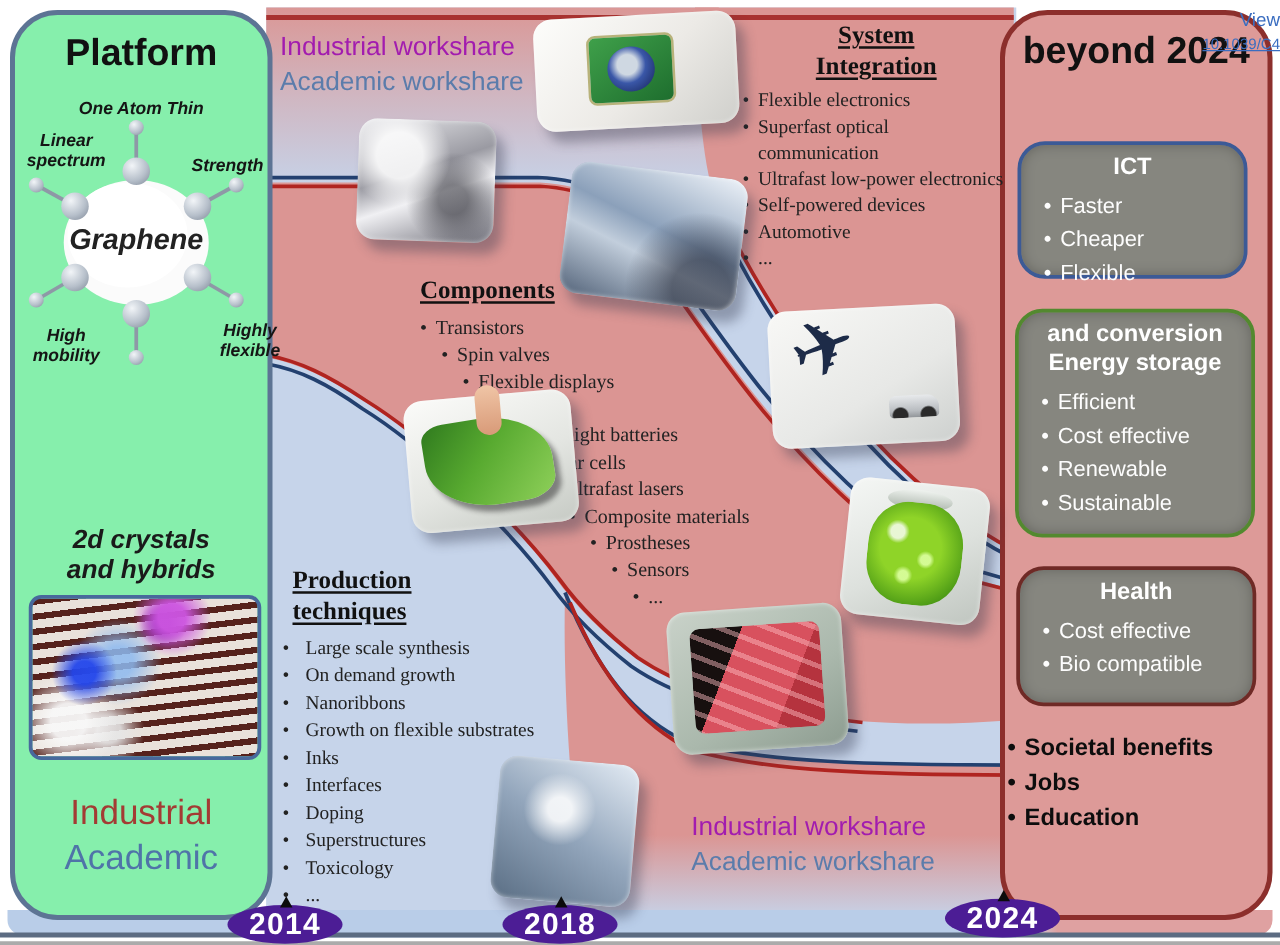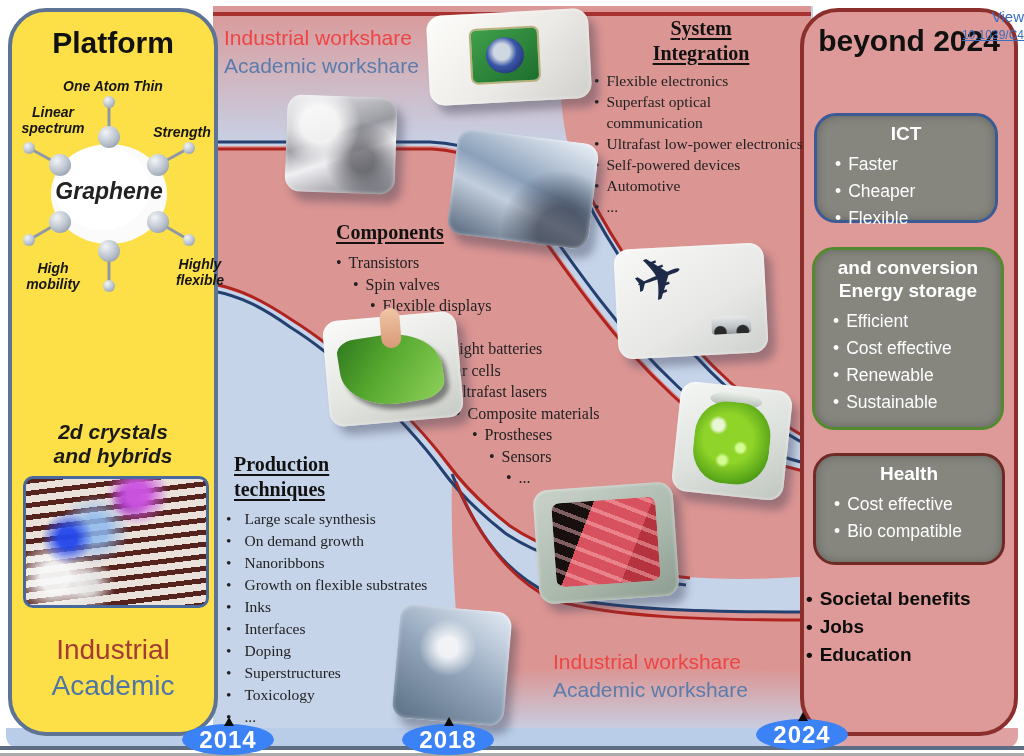--- a/index.html
+++ b/index.html
@@ -6,21 +6,21 @@
   body{
     position:relative;width:1024px;height:756px;overflow:hidden;background:#ffffff;
     font-family:"Liberation Sans", sans-serif;color:#1a1a1a;
   }
 
   
   #road-svg{position:absolute;left:0;top:0;z-index:1;}
 
   
   .panel{position:absolute;top:8px;height:728px;border-radius:38px;z-index:2;box-sizing:border-box;}
-  #left-panel{left:8px;width:210px;background:#fde047;border:4px solid #5d7494;}
+  #left-panel{left:8px;width:210px;background:#86efac;border:4px solid #5d7494;}
   #right-panel{left:800px;width:218px;background:#dd9a98;border:4px solid #8c2f2c;}
 
   .panel-title{position:absolute;left:0;width:100%;text-align:center;font-weight:bold;
     font-size:30px;line-height:34px;color:#111;}
   #platform-title{top:14px;}
   #vision-title{top:12px;}
 
   
   #molecule-svg{position:absolute;left:0;top:50px;}
   .gr-label{position:absolute;font-weight:bold;font-style:italic;font-size:14px;line-height:16px;
@@ -40,21 +40,21 @@
       radial-gradient(circle at 16% 78%, rgba(248,248,248,.95) 0 8%, rgba(248,248,248,0) 22%),
       radial-gradient(circle at 34% 84%, rgba(230,230,230,.9) 0 6%, rgba(230,230,230,0) 18%),
       repeating-linear-gradient(173deg,#56221c 0 5px,#e9e1da 5px 12px);}
   #industrial-label{position:absolute;left:0;top:622px;width:100%;text-align:center;
     font-size:28px;color:#a33b34;}
   #academic-label{position:absolute;left:0;top:658px;width:100%;text-align:center;
     font-size:28px;color:#4f74a8;}
 
   
   .workshare{position:absolute;z-index:3;font-size:21px;line-height:28px;white-space:nowrap;}
-  .ws-ind{color:#ef4444;}
+  .ws-ind{color:#a21caf;}
   .ws-ac{color:#5b7cab;}
   #workshare-top{left:224px;top:24px;}
   #workshare-bottom{left:553px;top:648px;}
 
   
   .roadmap-block{position:absolute;z-index:3;font-family:Liberation Serif, serif;}
   .rm-title{font-weight:bold;font-size:20px;line-height:25px;color:#111;
     text-decoration:underline;text-decoration-thickness:2px;text-underline-offset:3px;}
   .li{display:flex;gap:7px;align-items:flex-start;}
   .dot{flex:0 0 auto;}
@@ -135,21 +135,21 @@
     background:
       radial-gradient(circle at 45% 35%, rgba(255,255,255,.85) 0 10%, rgba(255,255,255,0) 30%),
       linear-gradient(210deg,#e3ebf4 0%,#93a6bc 50%,#5a6e84 100%);}
 
   
   #timeline-bar{position:absolute;left:6px;top:728px;width:1012px;height:20px;z-index:2;
     border-radius:0 0 12px 12px;
     background:linear-gradient(90deg,#b9cde8 0 79%,#c6d2e4 80% 81%,#dfa1a1 83% 100%);}
   #baseline-dark{position:absolute;left:0;top:746px;width:1024px;height:4px;background:#5c6c82;z-index:4;}
   #baseline-gray{position:absolute;left:0;top:753px;width:1024px;height:3px;background:#ababab;z-index:4;}
-  .year-marker{position:absolute;width:92px;height:31px;border-radius:50%;background:#3b82f6;z-index:5;
+  .year-marker{position:absolute;width:92px;height:31px;border-radius:50%;background:#4c1d95;z-index:5;
     color:#fff;font-weight:bold;font-size:24px;text-align:center;line-height:31px;letter-spacing:1px;}
   .year-marker::before{content:"";position:absolute;left:42px;top:-7px;border-left:5px solid transparent;
     border-right:5px solid transparent;border-bottom:9px solid #0b0b0b;}
   #year-2014{left:182px;top:724px;}
   #year-2018{left:402px;top:724px;}
   #year-2024{left:756px;top:719px;}
 
   
   #watermark{position:absolute;right:0px;top:8px;width:96px;z-index:6;color:#3a6dc0;
     text-align:right;font-size:15px;line-height:18px;white-space:nowrap;overflow:visible;}

